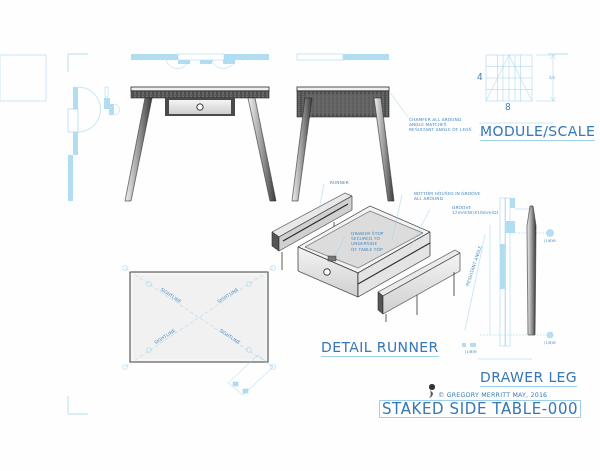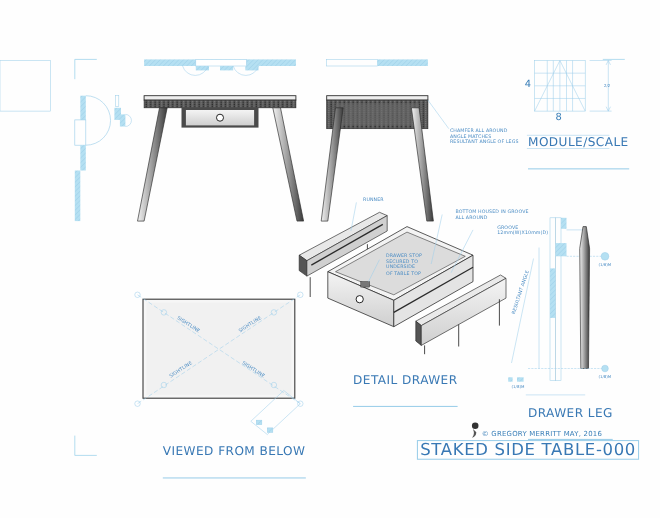--- a/index.html
+++ b/index.html
@@ -1,21 +1,21 @@
 <!DOCTYPE html>
 <html><head>
 <meta charset="utf-8">
 <style>
   html,body{margin:0;padding:0;background:#ffffff;}
   body{width:600px;height:471px;position:relative;overflow:hidden;font-family:"DejaVu Sans",sans-serif;}
   .sheet{position:absolute;left:0;top:0;width:600px;height:471px;background:#fefefe;}
   svg.draw{position:absolute;left:0;top:0;}
   .lbl{position:absolute;color:#3a7fb8;font-family:"DejaVu Sans",sans-serif;white-space:nowrap;}
   .note{font-size:4.3px;line-height:5.2px;color:#4a8cc4;letter-spacing:0.1px;}
-  .title-lbl{font-size:11px;letter-spacing:0.4px;color:#3878b4;border-bottom:1px solid #9fd0ea;padding-bottom:17px;}
+  .title-lbl{font-size:14px;letter-spacing:0.4px;color:#3878b4;border-bottom:1px solid #9fd0ea;padding-bottom:1px;}
   .main-title{font-size:15px;letter-spacing:0.6px;color:#3878b4;border:1px solid #9fd0ea;padding:0 2px;line-height:16px;}
   .copyright{font-size:6.3px;color:#3a7fb8;letter-spacing:0.2px;}
   .dimnum{font-size:9px;color:#3a7fb8;}
   .tiny{font-size:3.6px;color:#4a8cc4;}
 </style>
 </head>
 <body>
 
 <div class="sheet">
 
@@ -206,27 +206,26 @@
 <div class="lbl note" style="left:452px;top:205px;">
   <div>GROOVE</div>
   <div>12mm(W)X10mm(D)</div>
 </div>
 <div class="lbl note" style="left:351px;top:231px;">
   <div>DRAWER STOP</div>
   <div>SECURED TO</div>
   <div>UNDERSIDE</div>
   <div>OF TABLE TOP</div>
 </div>
-<div class="lbl title-lbl" style="left:321px;top:339px;">DETAIL DRAWER</div>
+<div class="lbl title-lbl" style="left:321px;top:339px;">DETAIL RUNNER</div>
 
 <div class="lbl note" style="left:159px;top:293px;transform:rotate(33deg);">SIGHTLINE</div>
 <div class="lbl note" style="left:216px;top:293px;transform:rotate(-33deg);">SIGHTLINE</div>
 <div class="lbl note" style="left:153px;top:334px;transform:rotate(-33deg);">SIGHTLINE</div>
 <div class="lbl note" style="left:218px;top:334px;transform:rotate(33deg);">SIGHTLINE</div>
-<div class="lbl title-lbl" style="left:148px;top:404px;">VIEWED FROM BELOW</div>
 
 <div class="lbl note" style="left:465px;top:285px;transform:rotate(-72deg);transform-origin:left top;">RESULTANT ANGLE</div>
 <div class="lbl tiny" style="left:544px;top:239px;">(1/6)M</div>
 <div class="lbl tiny" style="left:544px;top:341px;">(1/8)M</div>
 <div class="lbl tiny" style="left:465px;top:350px;">(1/8)M</div>
 <div class="lbl title-lbl" style="left:480px;top:369px;">DRAWER LEG</div>
 
 <div class="lbl copyright" style="left:438px;top:391px;">© GREGORY MERRITT  MAY, 2016</div>
 <div class="lbl main-title" style="left:379px;top:400px;">STAKED SIDE TABLE-000</div>
 

